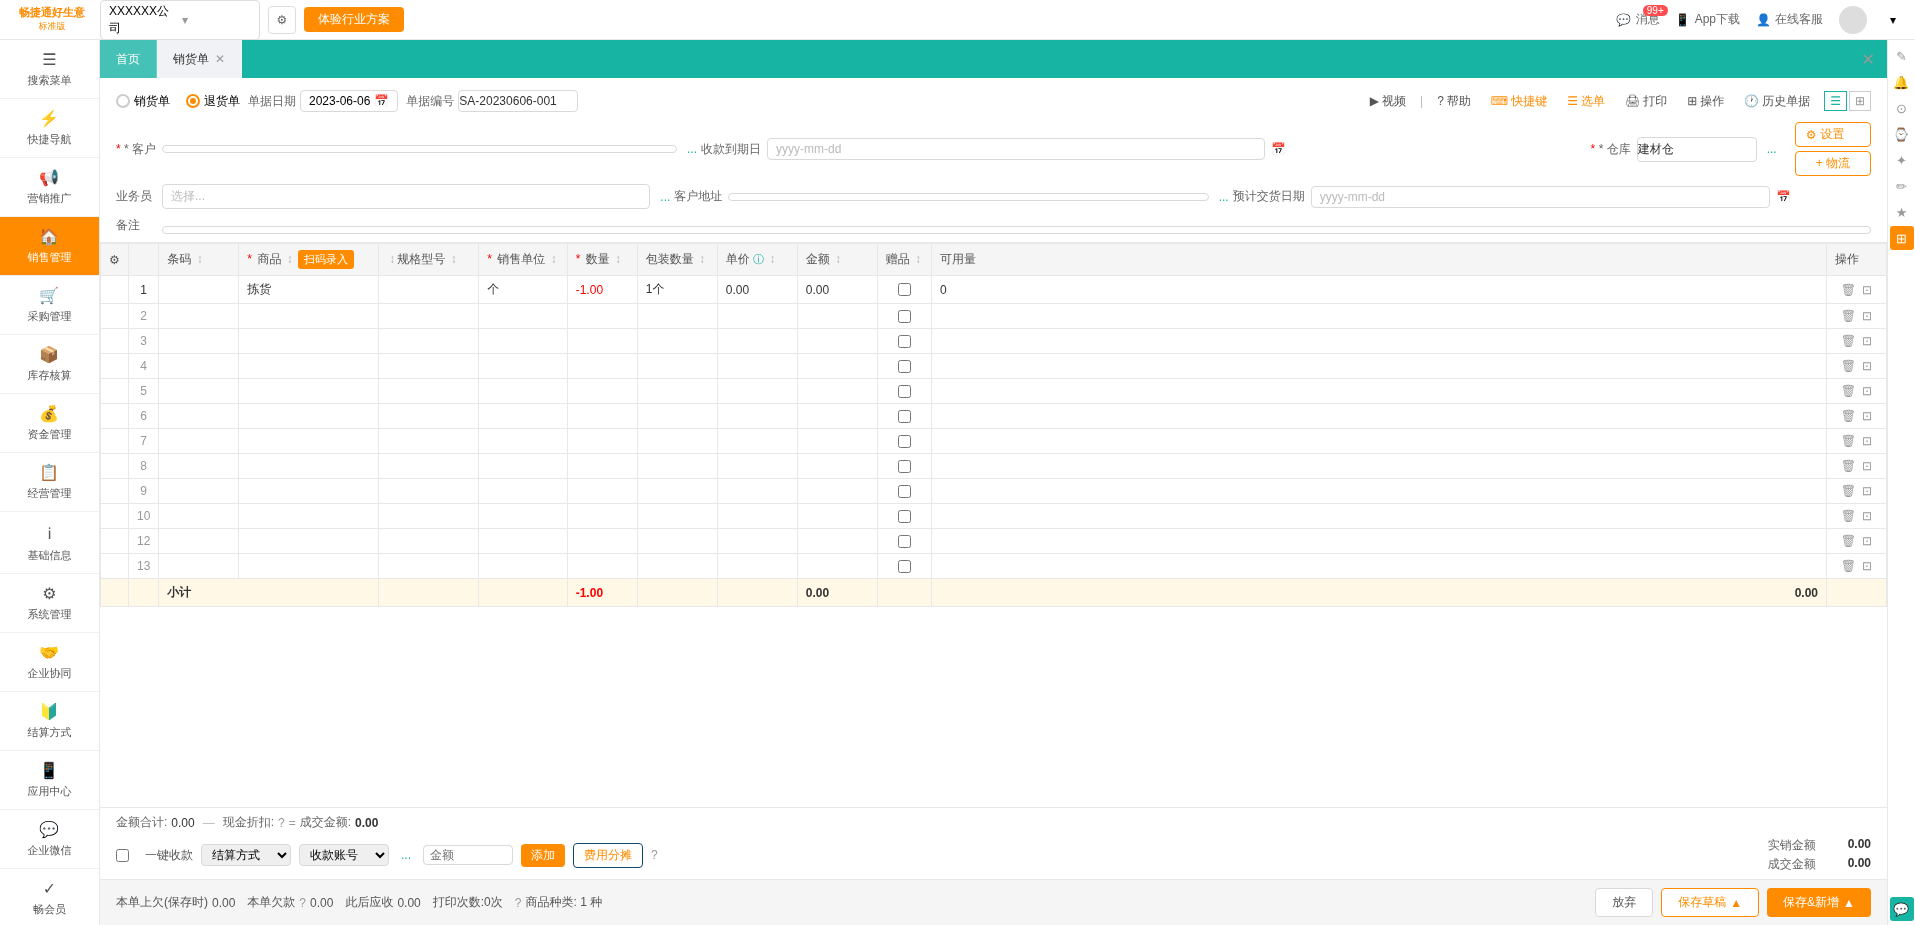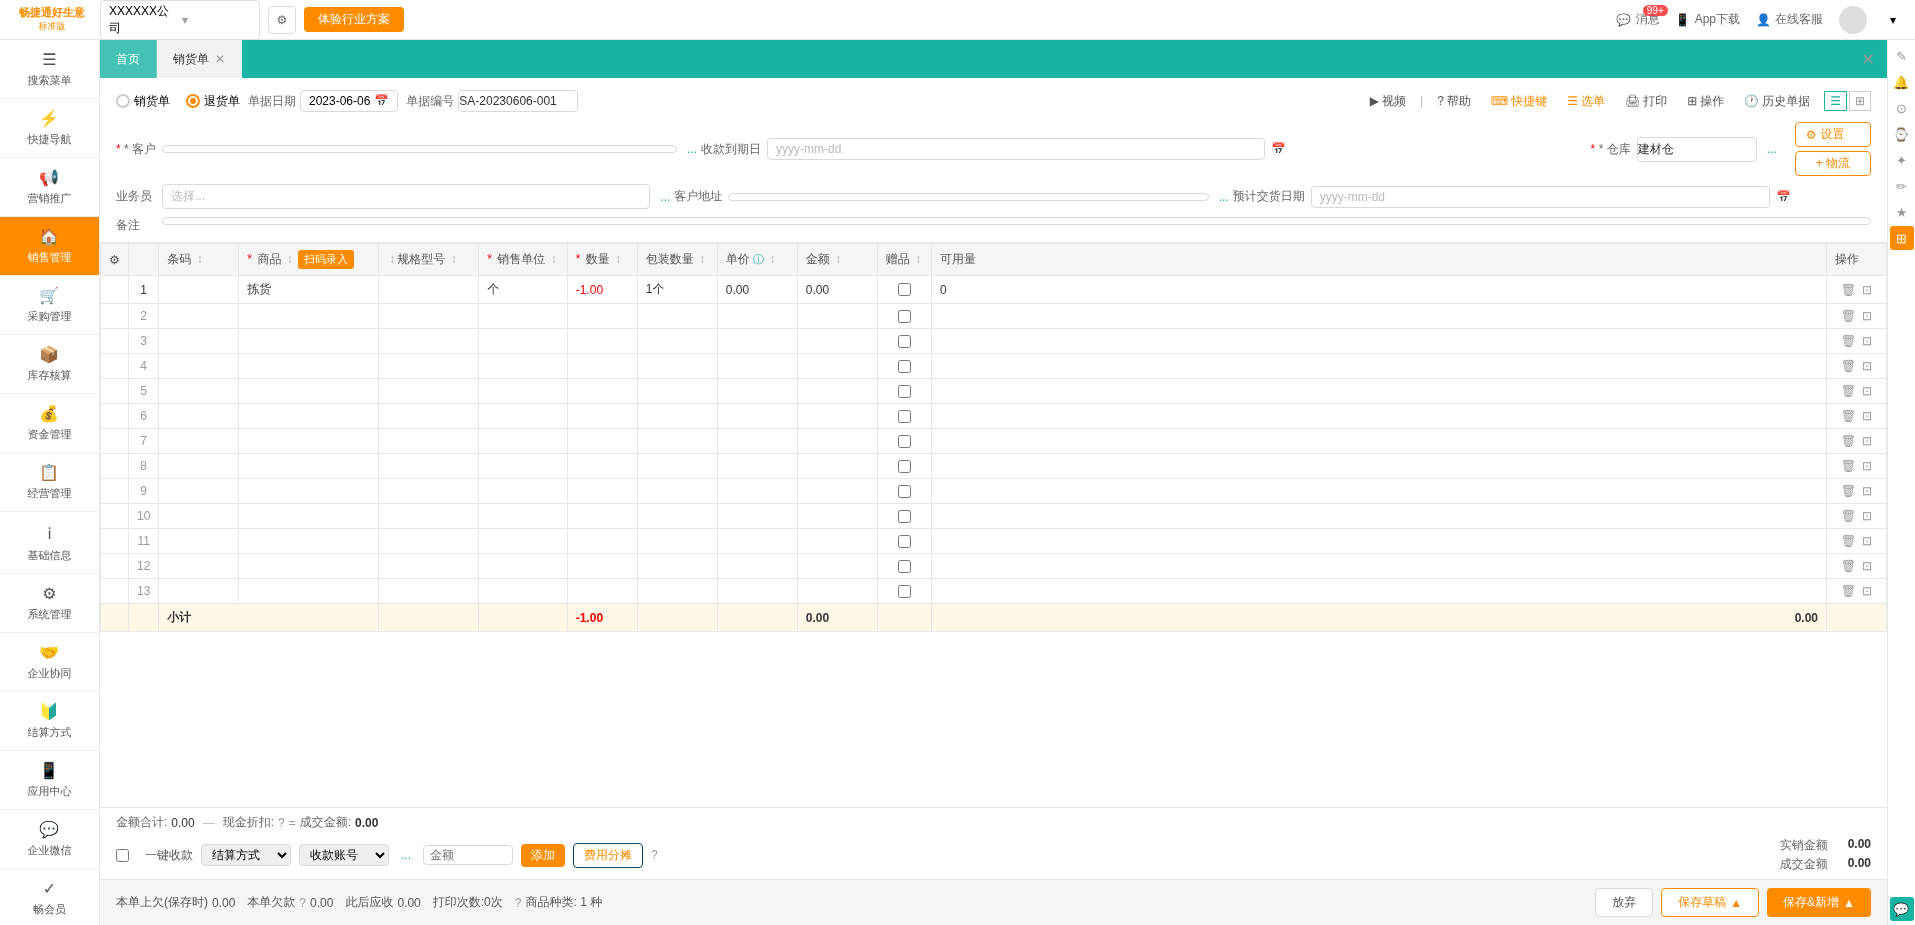--- a/index.html
+++ b/index.html
@@ -93,21 +93,21 @@
     .expense-btn { border: 1px solid #0c4a6e; color: #ff8c00; background: #fff; border-radius: 4px; padding: 3px 10px; cursor: pointer; }
     .question-icon { color: #999; cursor: pointer; }
 
     .footer-bar { background: #f5f5f5; border-top: 1px solid #e8e8e8; padding: 8px 16px; display: flex; align-items: center; }
     .footer-stats { display: flex; gap: 12px; align-items: center; color: #555; }
     .footer-stat { display: flex; align-items: center; gap: 4px; }
     .footer-actions { margin-left: auto; display: flex; gap: 8px; }
     .discard-btn { border: 1px solid #d9d9d9; background: #fff; border-radius: 4px; padding: 5px 16px; cursor: pointer; color: #555; }
     .save-draft-btn { border: 1px solid #ff8c00; background: #fff; color: #ff8c00; border-radius: 4px; padding: 5px 16px; cursor: pointer; display: flex; align-items: center; gap: 4px; }
     .save-new-btn { background: #ff8c00; color: #fff; border: none; border-radius: 4px; padding: 5px 16px; cursor: pointer; display: flex; align-items: center; gap: 4px; }
-    .amount-row { display: flex; justify-content: flex-start; gap: 20px; color: #666; }
+    .amount-row { display: flex; justify-content: flex-start; gap: 32px; color: #666; }
     .amount-val { color: #333; font-weight: bold; }
 
     
     .right-sidebar { width: 28px; background: #fff; border-left: 1px solid #e8e8e8; display: flex; flex-direction: column; align-items: center; padding: 4px 0; gap: 2px; }
     .right-sidebar-btn { width: 24px; height: 24px; display: flex; align-items: center; justify-content: center; cursor: pointer; color: #999; border-radius: 3px; font-size: 13px; }
     .right-sidebar-btn.orange-bg { background: #ff8c00; color: #fff; }
     .right-sidebar-btn.teal-bg { background: #17b3a3; color: #fff; }
 
     .close-icon-btn { margin-left: auto; background: none; border: none; color: #999; cursor: pointer; padding: 0 12px; font-size: 16px; }
 
@@ -330,21 +330,21 @@
         </div>
         <div style="display:flex; align-items:center; gap:6px; flex:1; justify-content:flex-end; padding-right:80px;">
           <span class="field-label">预计交货日期</span>
           <div class="form-input placeholder">
             <span style="color:#bbb;">yyyy-mm-dd</span>
           </div>
           <span class="cal-icon" style="cursor:pointer;">📅</span>
         </div>
       </div>
 
-      <div style="display:flex; align-items:flex-start; gap:6px;">
+      <div style="display:flex; align-items:flex-end; gap:6px;">
         <span class="field-label" style="min-width:40px;">备注</span>
         <div class="form-input" style="min-width:400px;"></div>
       </div>
     </div>
 
     <div class="table-section">
       <table class="data-table">
         <thead>
           <tr>
             <th style="width:28px;">⚙</th>
@@ -611,44 +611,20 @@
               <td>
                 <div class="action-cell">
                   <span class="action-icon">🗑</span>
                   <span class="action-icon">⊡</span>
                 </div>
               </td>
             </tr>
           <tr>
               <td></td>
               <td class="col-num" style="color:#999;">10</td>
-              <td></td>
-              <td></td>
-              <td></td>
-              <td></td>
-              <td></td>
-              <td></td>
-              <td></td>
-              <td></td>
-              <td>
-                <div class="checkbox-cell">
-                  <input type="checkbox" style="">
-                </div>
-              </td>
-              <td></td>
-              <td>
-                <div class="action-cell">
-                  <span class="action-icon">🗑</span>
-                  <span class="action-icon">⊡</span>
-                </div>
-              </td>
-            </tr>
-          <tr>
-              <td></td>
-              <td class="col-num" style="color:#999;">11</td>
               <td></td>
               <td></td>
               <td></td>
               <td></td>
               <td></td>
               <td></td>
               <td></td>
               <td></td>
               <td>
                 <div class="checkbox-cell">

